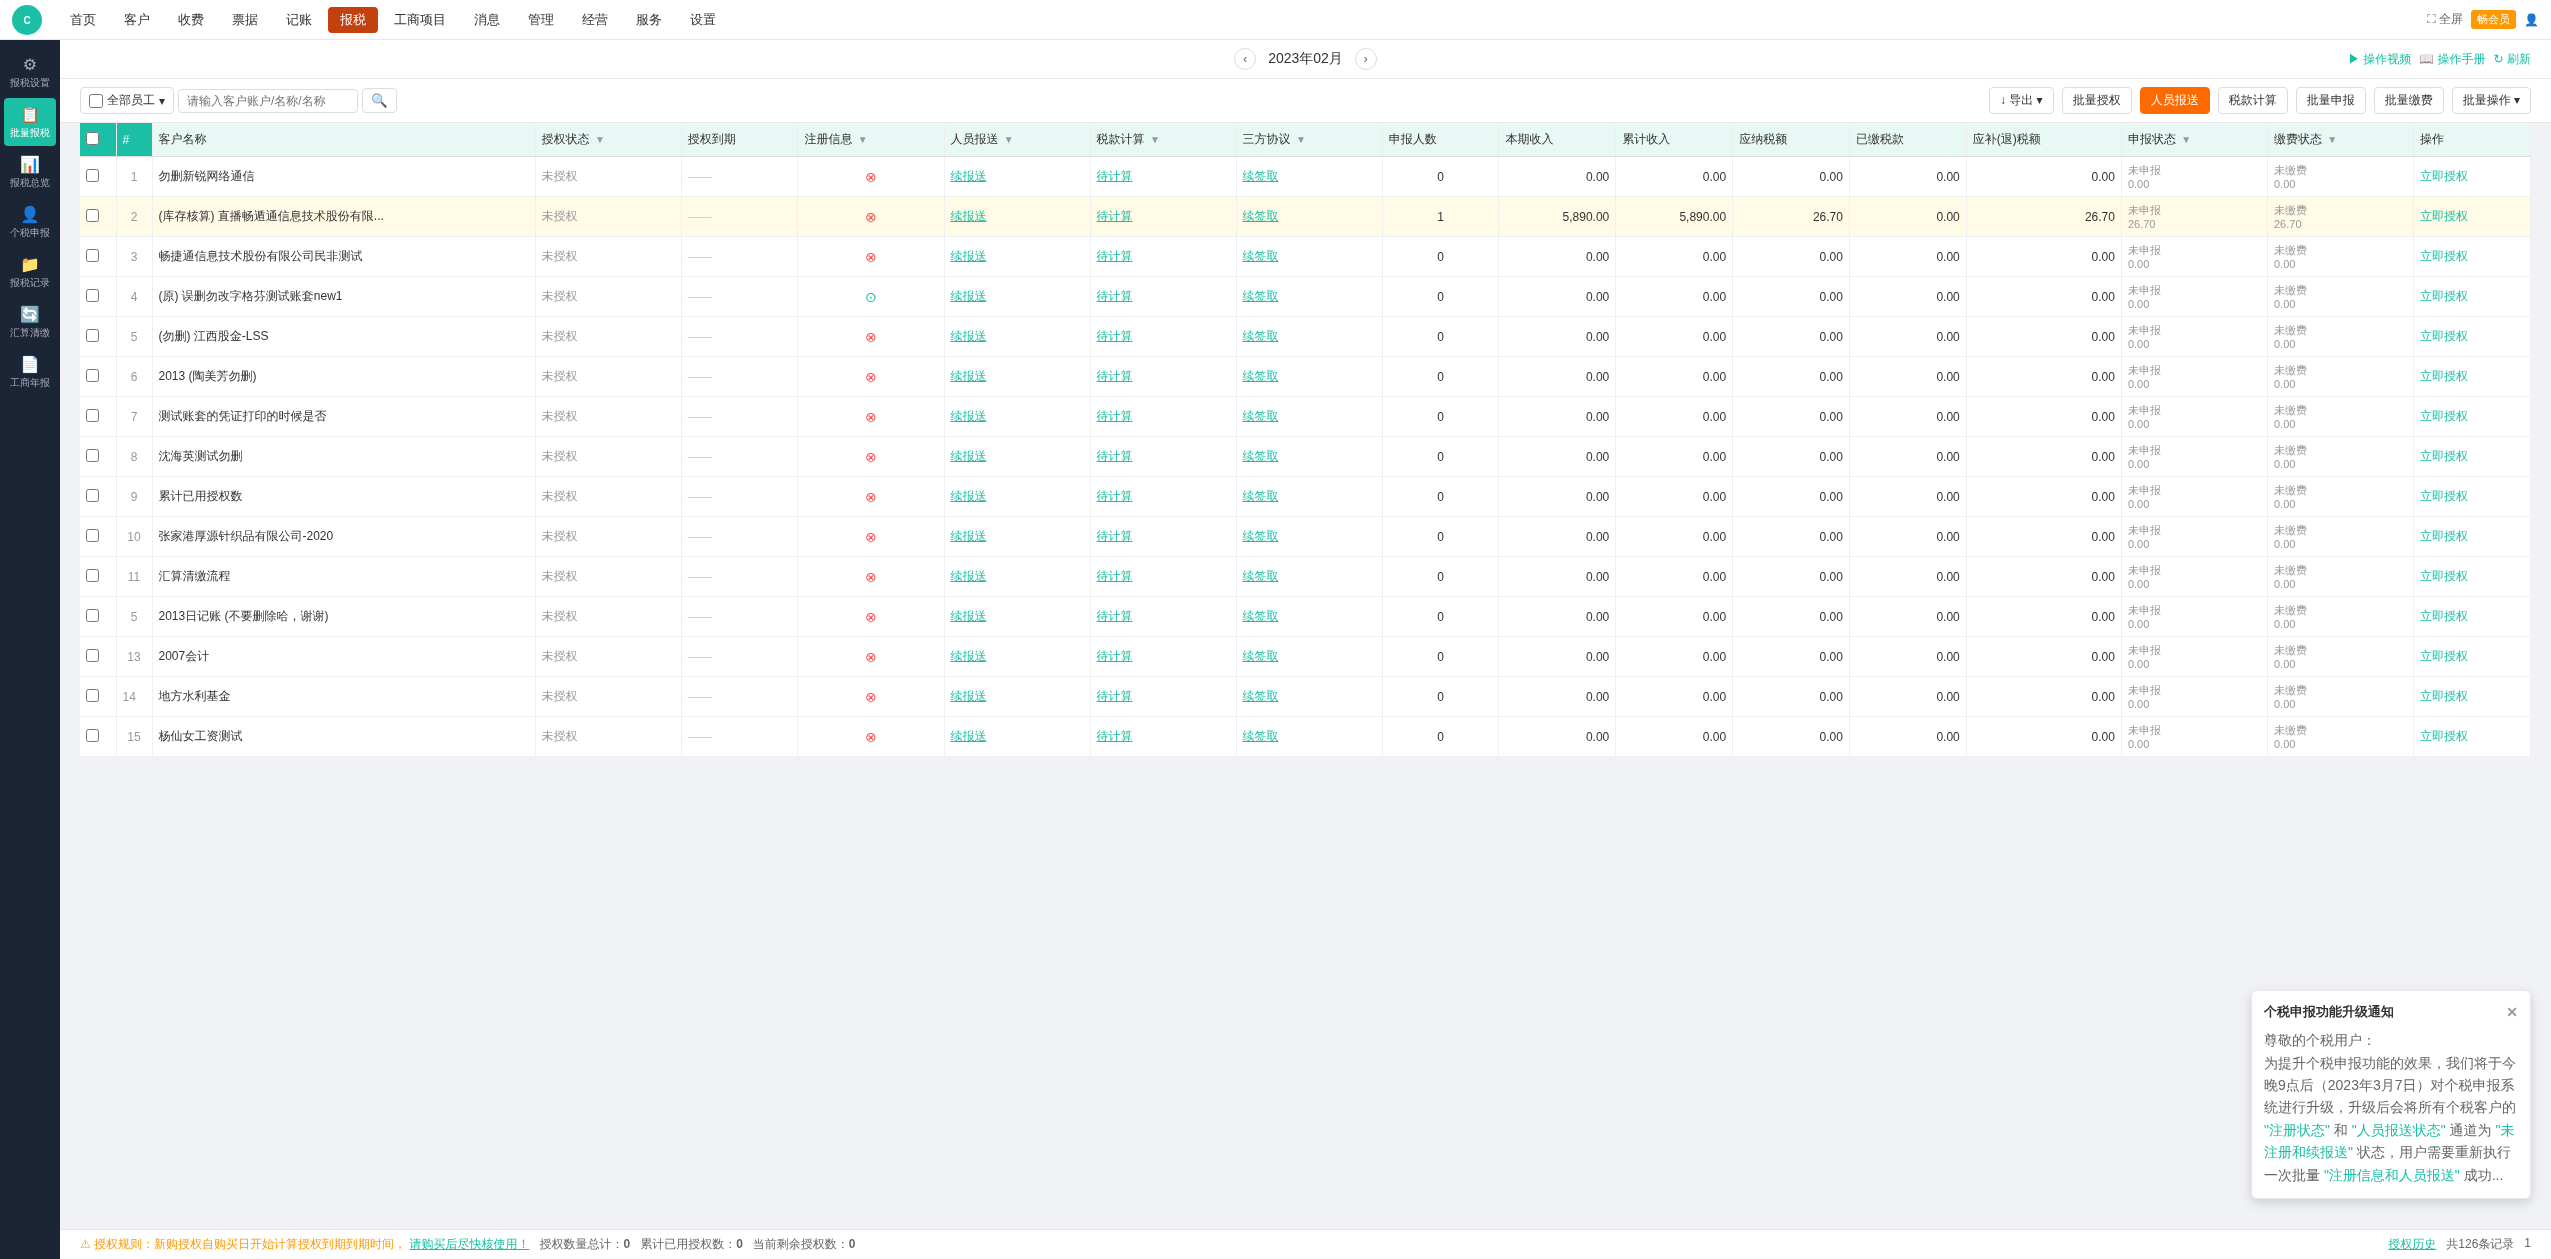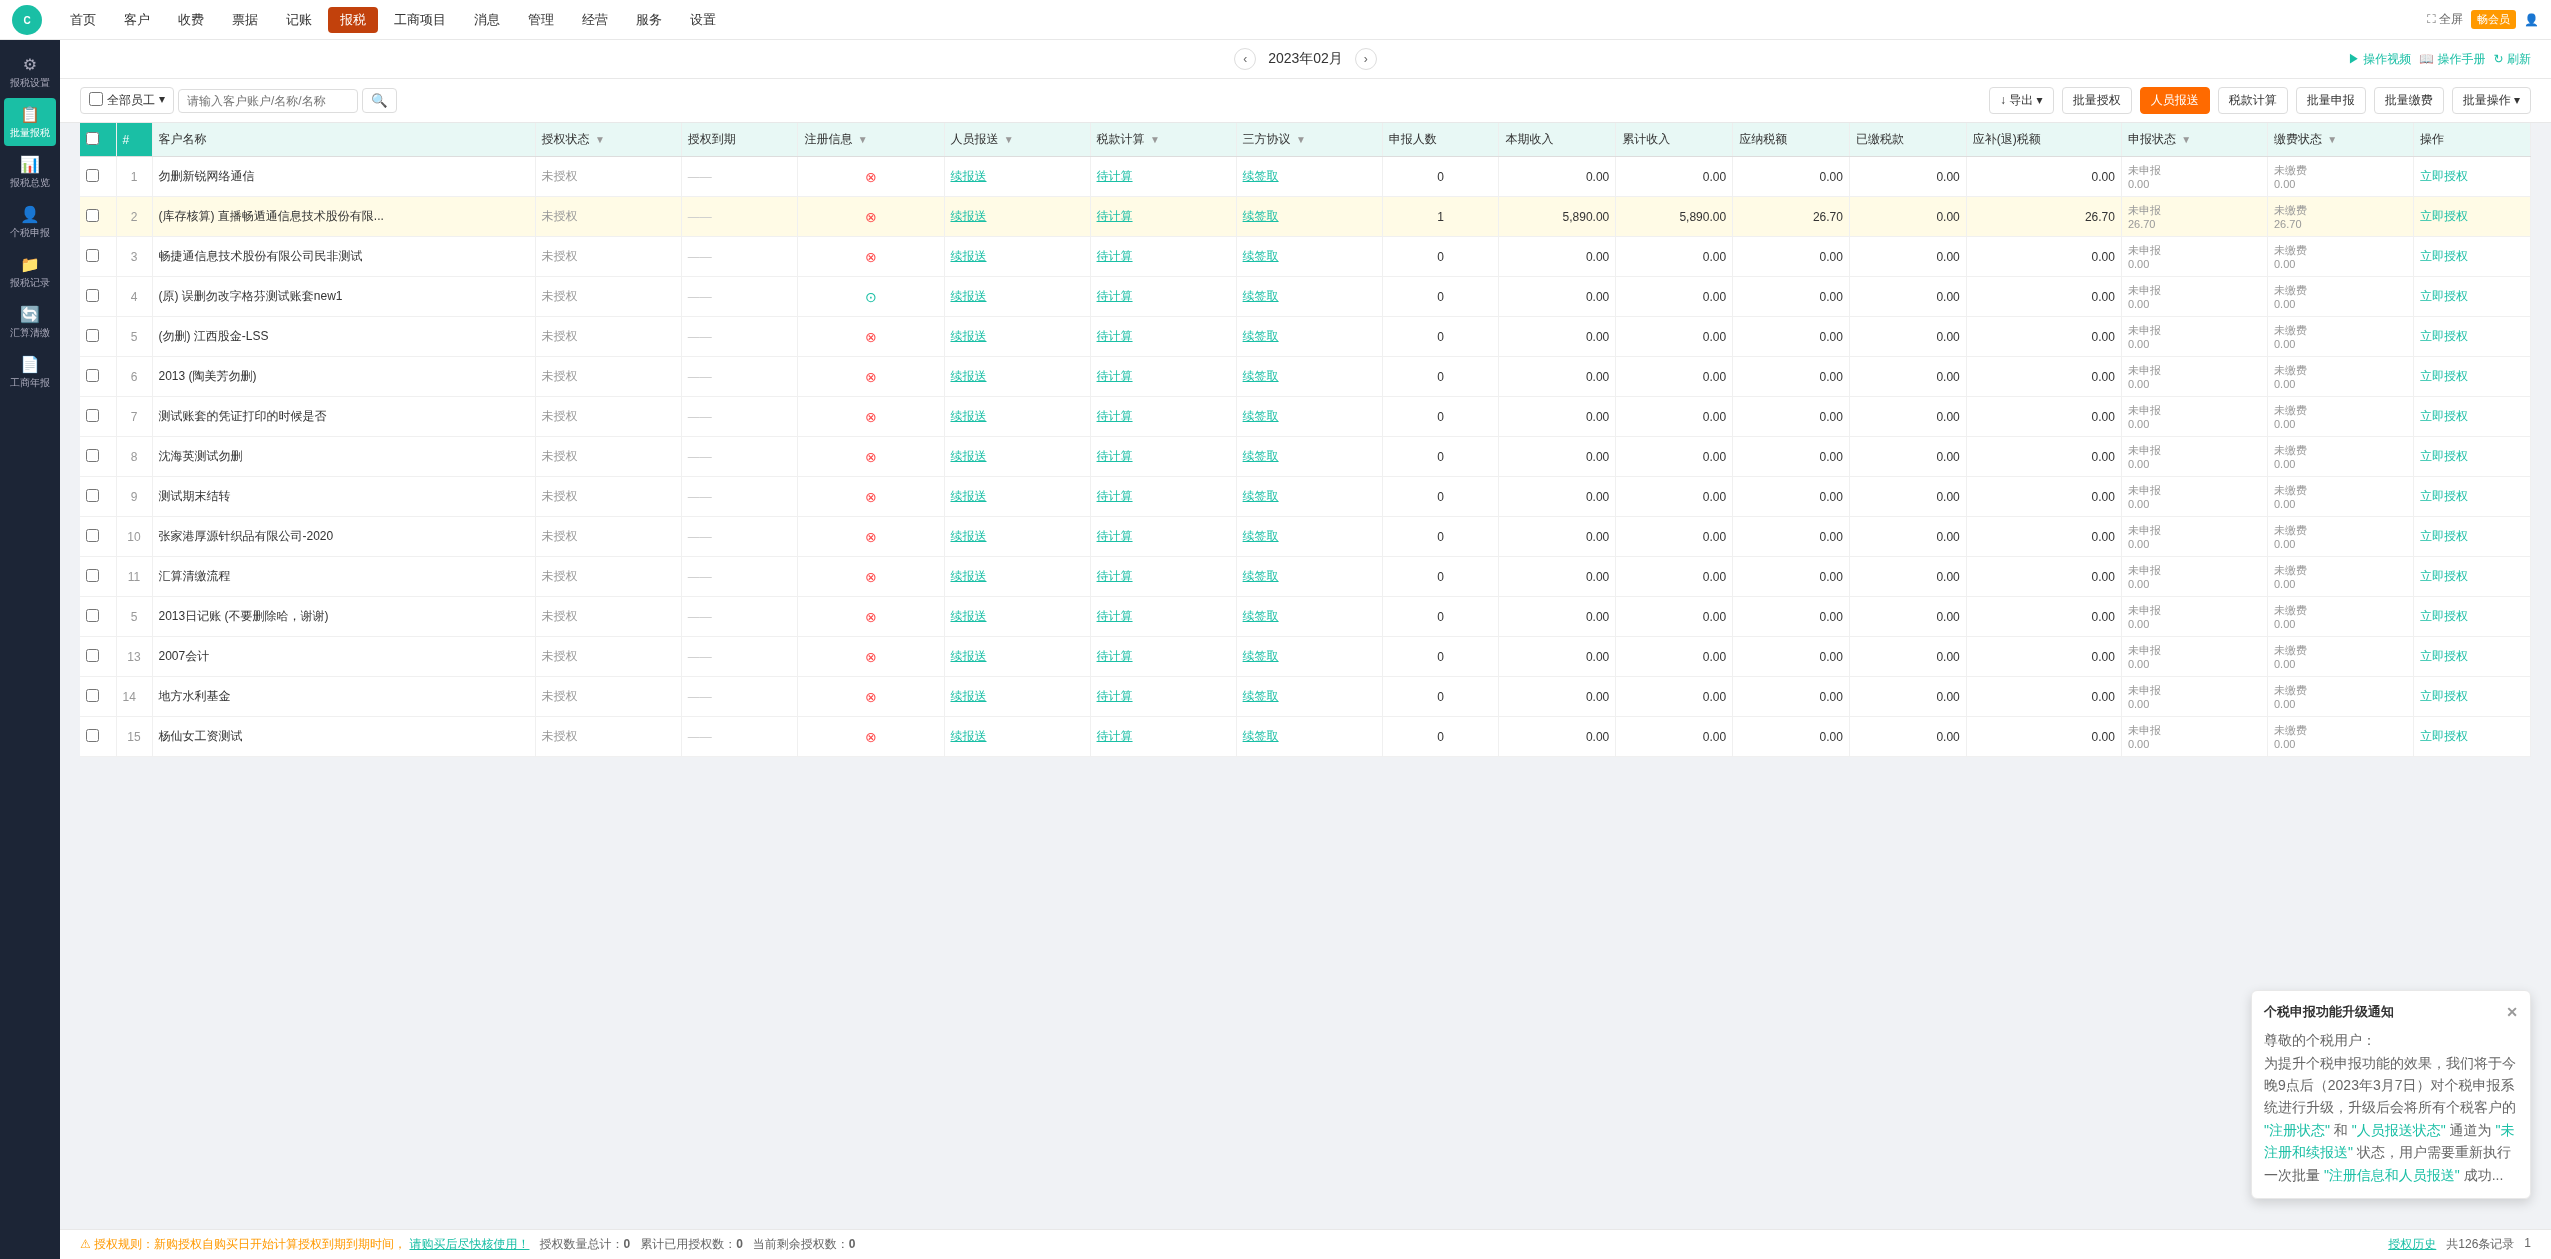--- a/index.html
+++ b/index.html
@@ -160,21 +160,21 @@
       align-items: center;
       gap: 4px;
     }
     .filter-select {
       border: 1px solid #ddd;
       border-radius: 4px;
       padding: 4px 8px;
       font-size: 12px;
       cursor: pointer;
       display: flex;
-      align-items: flex-start;
+      align-items: center;
       gap: 4px;
       background: #fff;
     }
     .filter-input {
       border: 1px solid #ddd;
       border-radius: 4px;
       padding: 4px 8px;
       font-size: 12px;
       width: 180px;
       outline: none;
@@ -627,21 +627,21 @@
                 <div style="color:#999;font-size:11px;">未申报<br>0.00</div>
               </td>
     <td>
                 <div style="color:#999;font-size:11px;">未缴费<br>0.00</div>
               </td>
     <td><span class="action-btn">立即授权</span></td>
   </tr>
             <tr>
     <td><input type="checkbox" style=""></td>
     <td style="color:#999;text-align:center;">9</td>
-    <td style="max-width:200px;overflow:hidden;text-overflow:ellipsis;">测试期末结转</td>
+    <td style="max-width:200px;overflow:hidden;text-overflow:ellipsis;">累计已用授权数</td>
     <td><span class="status-unauthorized">未授权</span></td>
     <td style="color:#ccc;">——</td>
     <td style="text-align:center;"><span style="color:#ff4d4f;font-size:14px;">⊗</span></td>
     <td><span class="link-text">续报送</span></td>
     <td><span class="link-text">待计算</span></td>
     <td><span class="link-text">续签取</span></td>
     <td style="text-align:center;">0</td>
     <td style="text-align:right;">0.00</td>
     <td style="text-align:right;">0.00</td>
     <td style="text-align:right;">0.00</td>

